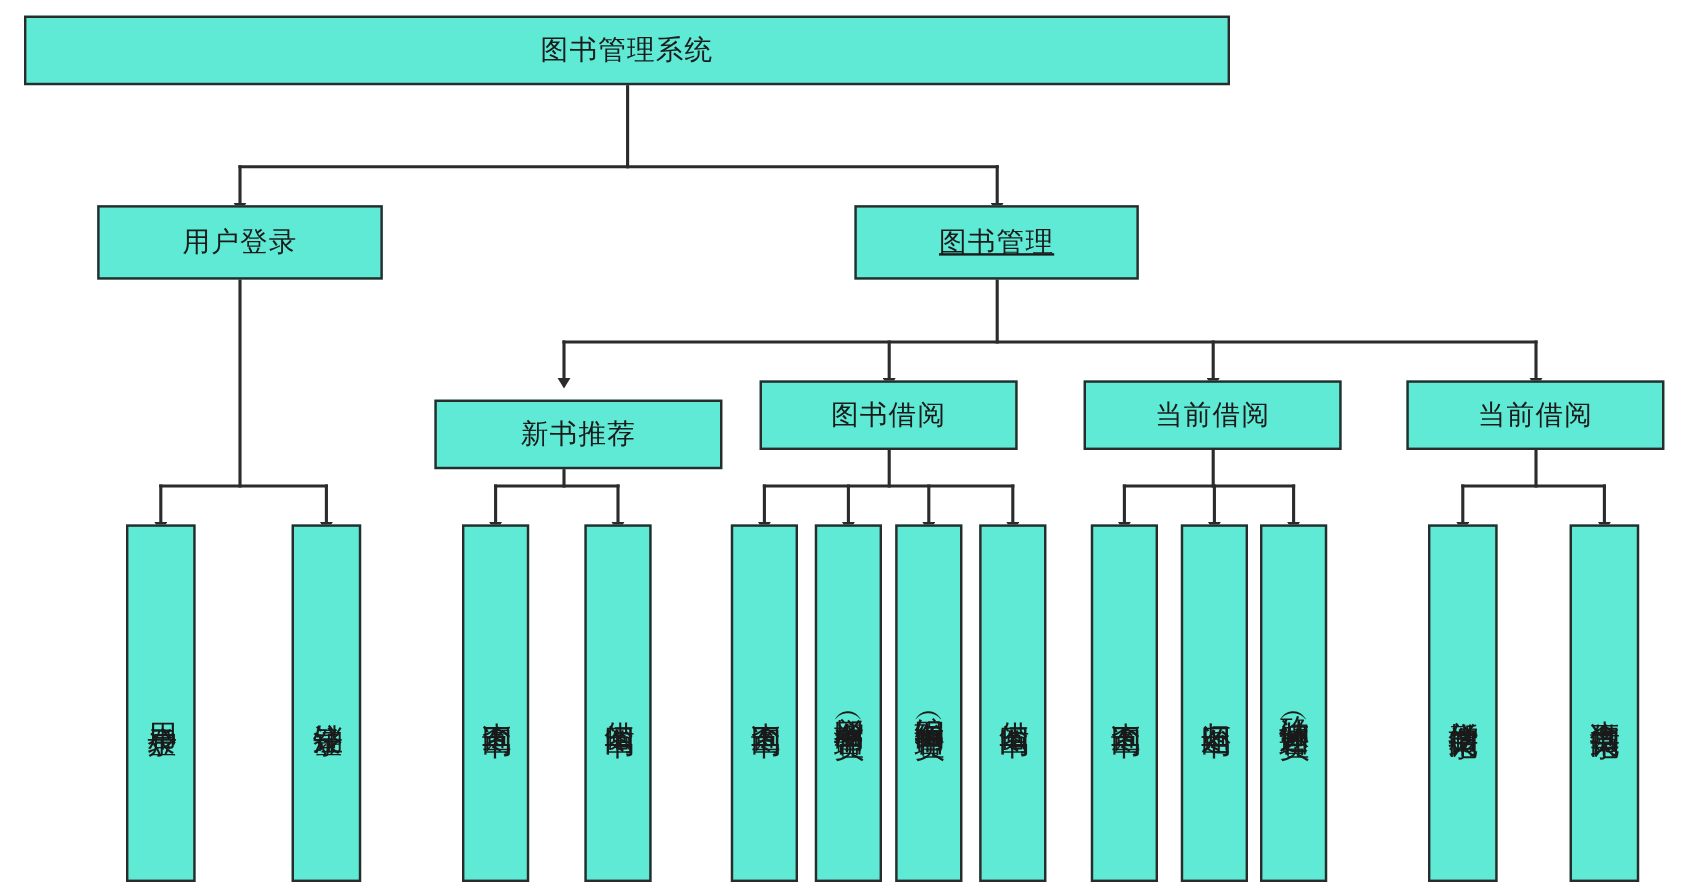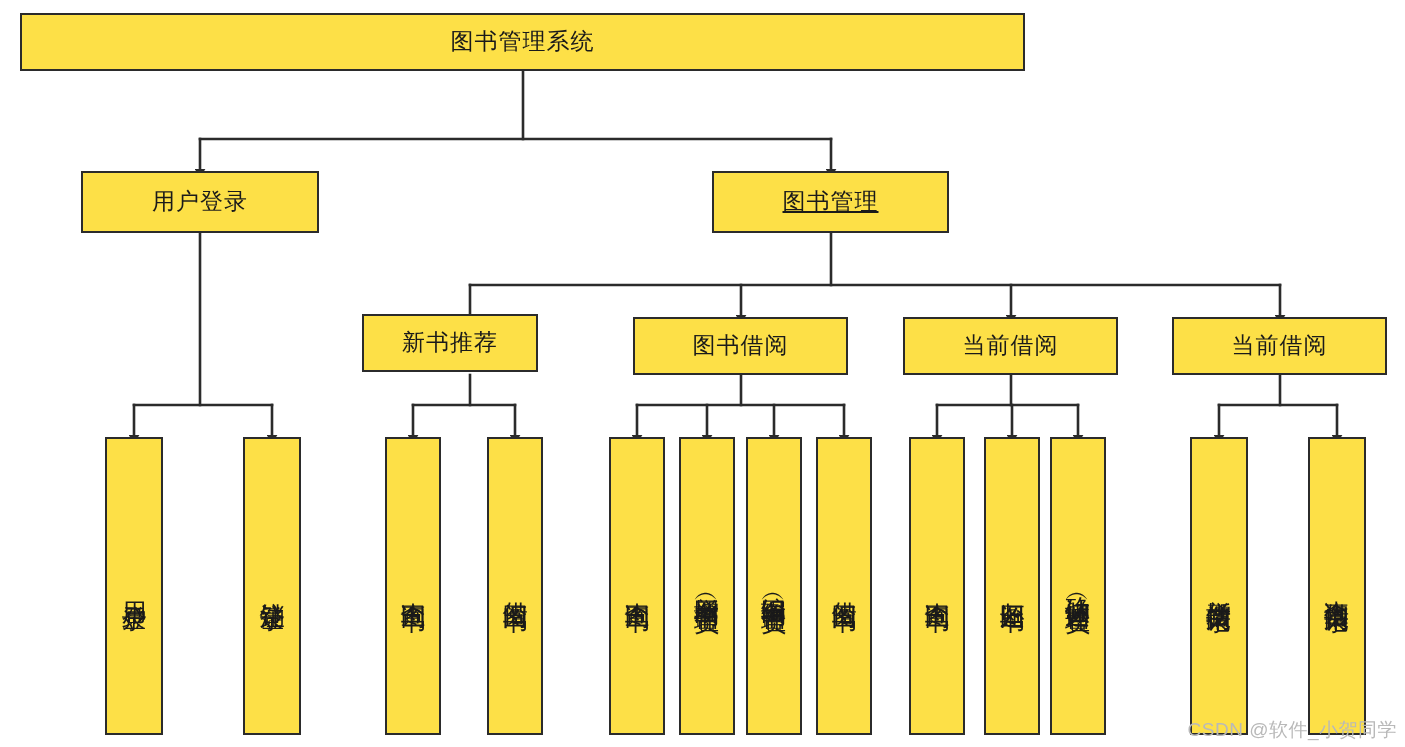--- a/index.html
+++ b/index.html
@@ -23,21 +23,21 @@
     left: 0;
     top: 0;
     width: 1405px;
     height: 747px;
     pointer-events: none;
   }
   .node {
     position: absolute;
     box-sizing: border-box;
     border: 2px solid #2b2b2b;
-    background: #fde047;
+    background: #5eead4;
     display: flex;
     align-items: center;
     justify-content: center;
     color: #1a1a1a;
   }
   .node.horiz .node-label {
     font-size: 23px;
     line-height: 1.1;
     letter-spacing: 1px;
     white-space: nowrap;
@@ -121,21 +121,21 @@
   <div id="node-layer">
       <div class="node horiz" style="left: 20px; top: 13px; width: 1005px; height: 58px;">
         <span class="node-label">图书管理系统</span>
       </div>
       <div class="node horiz" style="left: 81px; top: 171px; width: 238px; height: 62px;">
         <span class="node-label">用户登录</span>
       </div>
       <div class="node horiz" style="left: 712px; top: 171px; width: 237px; height: 62px; text-decoration: underline;">
         <span class="node-label">图书管理</span>
       </div>
-      <div class="node horiz" style="left: 362px; top: 314px; width: 176px; height: 58px;">
+      <div class="node horiz" style="left: 362px; top: 333px; width: 240px; height: 58px;">
         <span class="node-label">新书推荐</span>
       </div>
       <div class="node horiz" style="left: 633px; top: 317px; width: 215px; height: 58px;">
         <span class="node-label">图书借阅</span>
       </div>
       <div class="node horiz" style="left: 903px; top: 317px; width: 215px; height: 58px; align-items: center;">
         <span class="node-label">当前借阅</span>
       </div>
       <div class="node horiz" style="left: 1172px; top: 317px; width: 215px; height: 58px;">
         <span class="node-label">当前借阅</span>
@@ -174,14 +174,13 @@
         <span class="node-label">确认归还（管理员）</span>
       </div>
       <div class="node vert tall" style="left: 1190px; top: 437px; width: 58px; height: 298px;">
         <span class="node-label">新增借阅记录</span>
       </div>
       <div class="node vert tall" style="left: 1308px; top: 437px; width: 58px; height: 298px;">
         <span class="node-label">查询借阅记录</span>
       </div>
     </div>
 
-  <div class="watermark">CSDN @软件_小贺同学</div>
 </div>
 
 </body></html>

